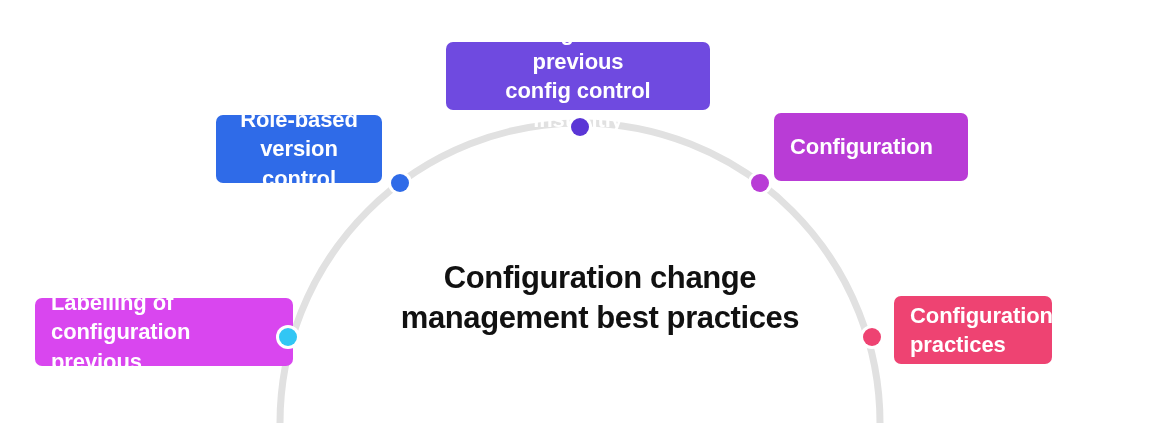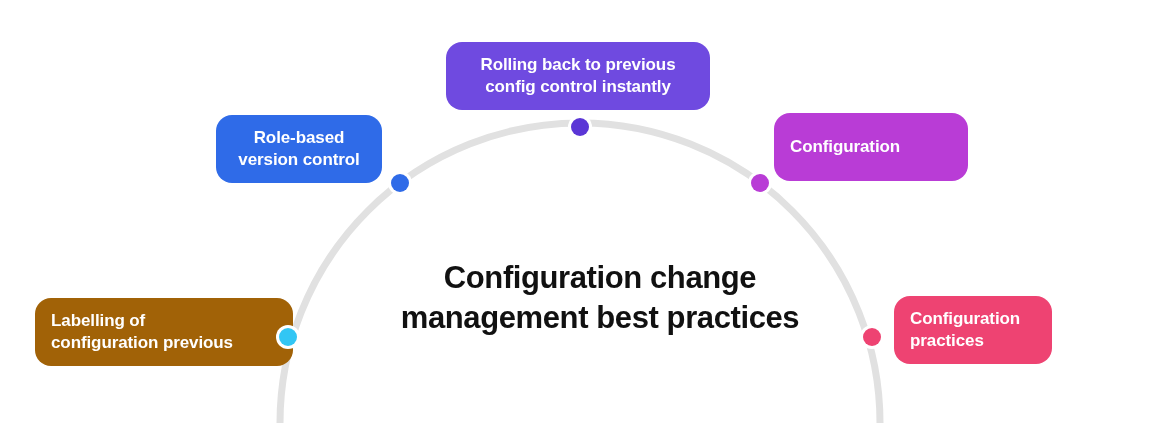--- a/index.html
+++ b/index.html
@@ -24,24 +24,24 @@
     width: 1160px;
     height: 423px;
   }
   .node-dot {
     position: absolute;
     border-radius: 50%;
     box-shadow: 0 0 0 3px #ffffff;
   }
   .label-box {
     position: absolute;
-    border-radius: 16px;
+    border-radius: 7px;
     color: #ffffff;
     font-weight: bold;
-    font-size: 17px;
+    font-size: 22px;
     line-height: 1.32;
     letter-spacing: -0.1px;
     display: flex;
     align-items: center;
     box-sizing: border-box;
     padding: 11px 16px;
   }
   .label-box .txt {
     display: block;
     width: 100%;
@@ -67,21 +67,21 @@
 
   <svg id="arc-svg" viewBox="0 0 1160 423" xmlns="http://www.w3.org/2000/svg">
     <path id="arc-path" d="M 280 423 A 300 300 0 0 1 880 423" fill="none" stroke="#E1E1E1" stroke-width="7" stroke-linecap="round"></path>
   </svg>
 
   <div class="center-title" style="left: 0px; width: 1160px; top: 258px; transform: translateX(0px); margin-left: 20px;">
     <span class="t-line">Configuration change</span>
     <span class="t-line">management best practices</span>
   </div>
 
-  <div class="label-box" id="box-0" style="left: 35px; top: 298px; width: 258px; height: 68px; background: #a16207; text-align: left;">
+  <div class="label-box" id="box-0" style="left: 35px; top: 298px; width: 258px; height: 68px; background: #d946ef; text-align: left;">
     <span class="txt">
       <span>Labelling of</span><br>
       <span>configuration previous</span>
     </span>
   </div>
   <div class="node-dot" id="dot-0" style="left: 279px; top: 328px; width: 18px; height: 18px; background: rgb(50, 198, 244);"></div>
 
   <div class="label-box" id="box-1" style="left: 216px; top: 115px; width: 166px; height: 68px; background: rgb(47, 107, 232); text-align: center; align-items: center;">
     <span class="txt">
       <span>Role-based</span><br>

